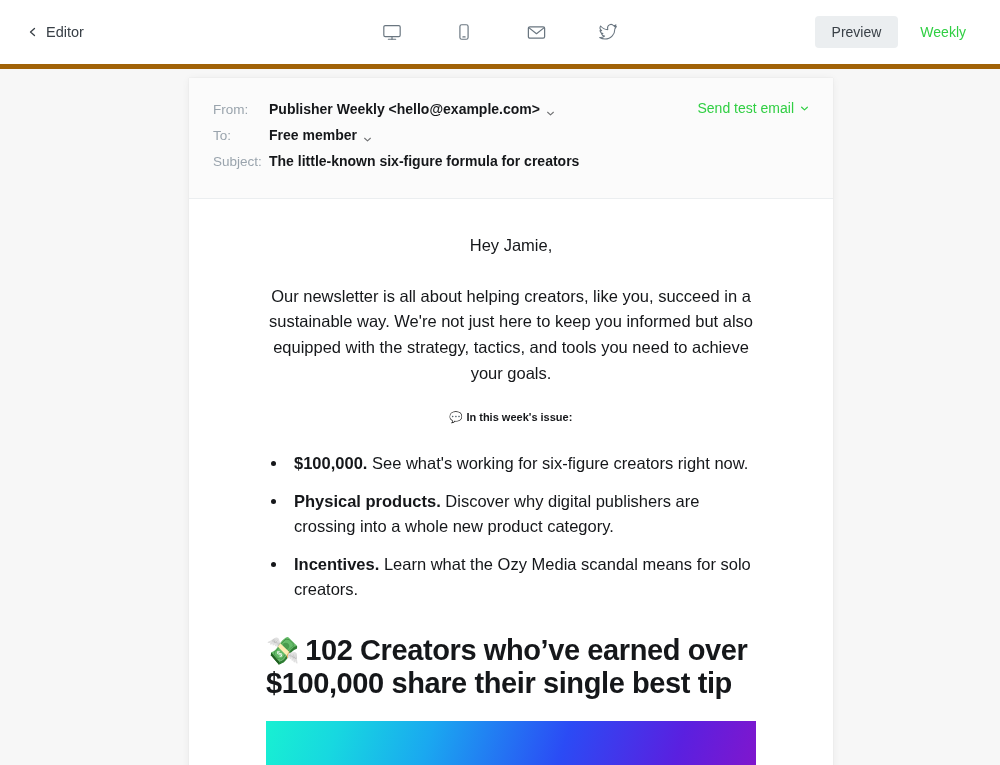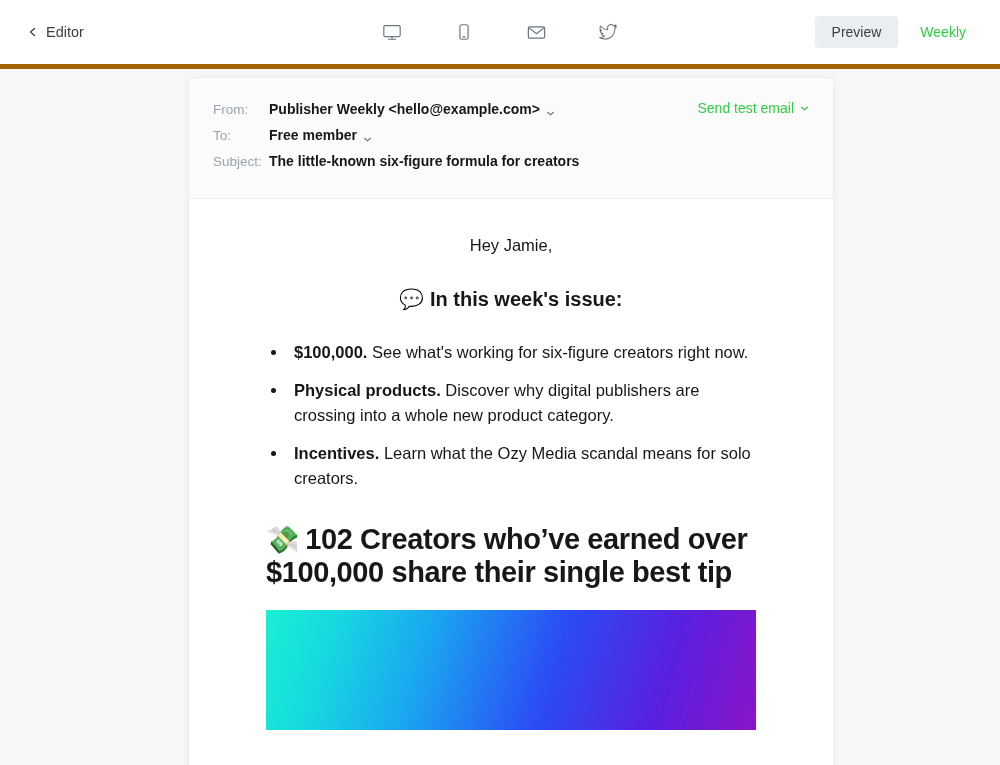--- a/index.html
+++ b/index.html
@@ -160,21 +160,21 @@
   .mail-body {
     padding: 34px 77px 0 77px;
     color: #15171a;
     font-size: 16.5px;
     line-height: 1.56;
   }
   .mail-body p { margin: 0 0 25px 0; text-align: center; }
   .mail-body p.tight { margin-bottom: 22px; }
   .issue-line {
     margin: 0 0 20px 0;
-    font-size: 20px;
+    font-size: 11px;
   }
   .issue-line b { font-weight: bold; }
   .emoji { font-family: "DejaVu Sans", sans-serif; }
 
   ul.bullets {
     margin: 0 0 32px 0;
     padding-left: 22px;
   }
   ul.bullets li {
     margin-bottom: 13px;
@@ -294,20 +294,21 @@
         <span class="caret">
           <svg width="9" height="9" viewBox="0 0 10 10" fill="none" stroke="#30cf43" stroke-width="1.3" stroke-linecap="round" stroke-linejoin="round">
               <polyline points="1.8,3.6 5,6.6 8.2,3.6"></polyline>
             </svg>
         </span>
       </div>
     </div>
 
     <div class="mail-body">
       <p>Hey Jamie,</p>
+      <p class="tight">Our newsletter is all about helping creators, like you, succeed in a sustainable way. We're not just here to keep you informed but also equipped with the strategy, tactics, and tools you need to achieve your goals.</p>
 
       <p class="issue-line">
         <span class="emoji">💬</span>
         <b>In this week's issue:</b>
       </p>
 
       <ul class="bullets">
         <li>
           <b>$100,000.</b><span> See what's working for six-figure creators right now.</span>
         </li>

